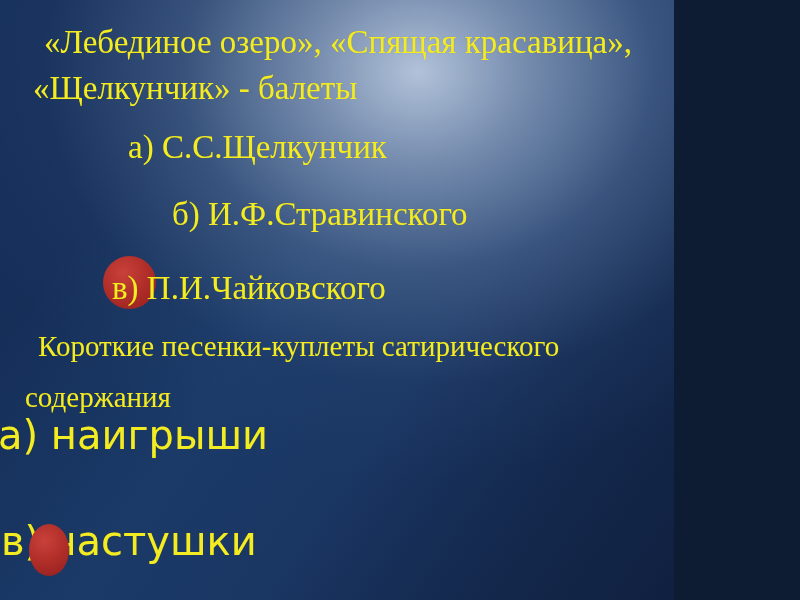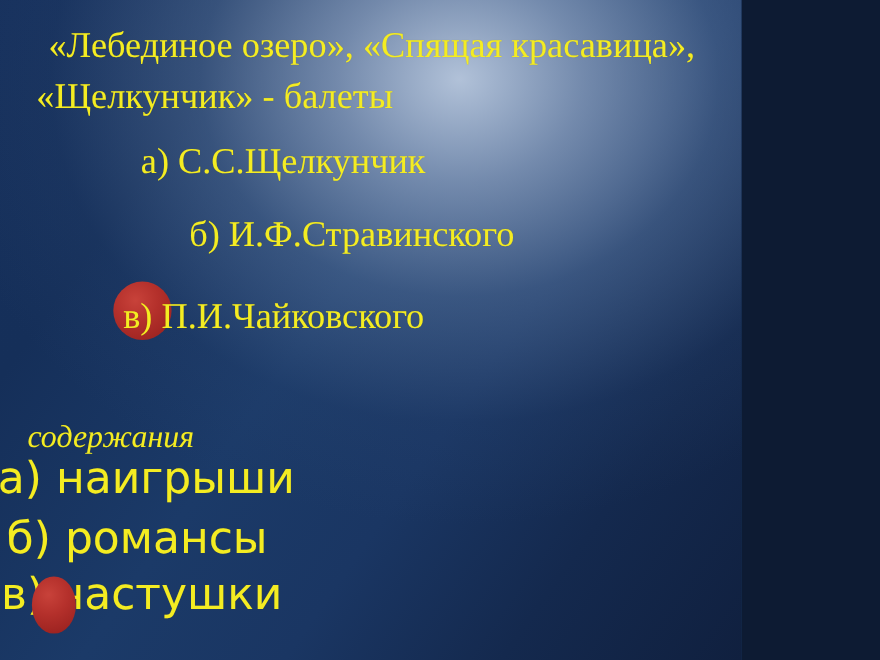--- a/index.html
+++ b/index.html
@@ -50,21 +50,21 @@
   #head-line-1 { left: 44px;  top: 26px;  font-size: 33px; }
   #head-line-2 { left: 33px;  top: 72px;  font-size: 33px; }
 
   
   #opt-a-1 { left: 128px; top: 131px; font-size: 33px; }
   #opt-b-1 { left: 128px; top: 198px; font-size: 33px; margin-left: 44px; }
   #opt-c-1 { left: 112px; top: 272px; font-size: 33px; }
 
   
   #stem2-line-1 { left: 38px; top: 332px; font-size: 29px; }
-  #stem2-line-2 { left: 25px; top: 383px; font-size: 29px; font-style: italic; }
+  #stem2-line-2 { left: 25px; top: 383px; font-size: 29px; }
 
   
   #opt-a-2 { left: -2px; top: 415px; font-size: 40px; }
   #opt-b-2 { left: 6px;  top: 470px; font-size: 40px; }
   #opt-c-2 { left: 1px;  top: 521px; font-size: 40px; }
 
   
   .mark {
     position: absolute;
     border-radius: 50%;
@@ -100,24 +100,24 @@
   <div class="txt serif" id="head-line-2">«Щелкунчик» - балеты</div>
 
   <div class="txt serif" id="opt-a-1">а) С.С.Щелкунчик</div>
 
   <div class="txt serif" id="opt-b-1">б) И.Ф.Стравинского</div>
 
   <div class="mark" id="mark-circle-1"></div>
 
   <div class="txt serif" id="opt-c-1">в)  П.И.Чайковского</div>
 
+  <div class="txt serif" id="stem2-line-1">Короткие песенки-куплеты сатирического</div>
 
   <div class="txt serif" id="stem2-line-2">содержания</div>
 
   <div class="txt sans" id="opt-a-2">а) наигрыши</div>
 
-  <div class="txt sans" id="opt-b-2">б) романсы</div>
 
   <div class="txt sans" id="opt-c-2">в) частушки</div>
 
   <div class="mark" id="mark-circle-2"></div>
 
 </div>
 
 </body></html>

